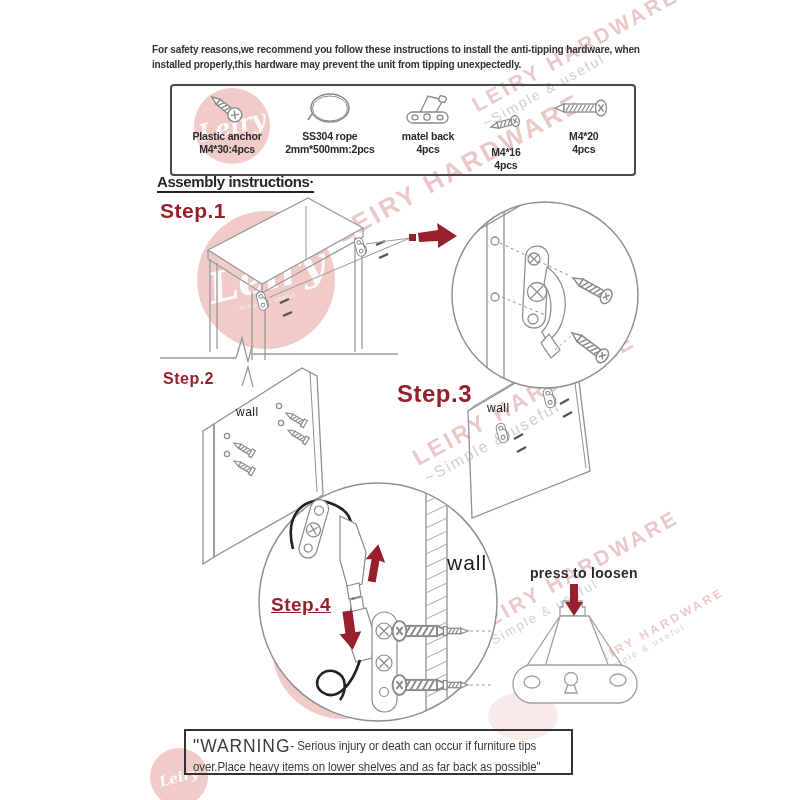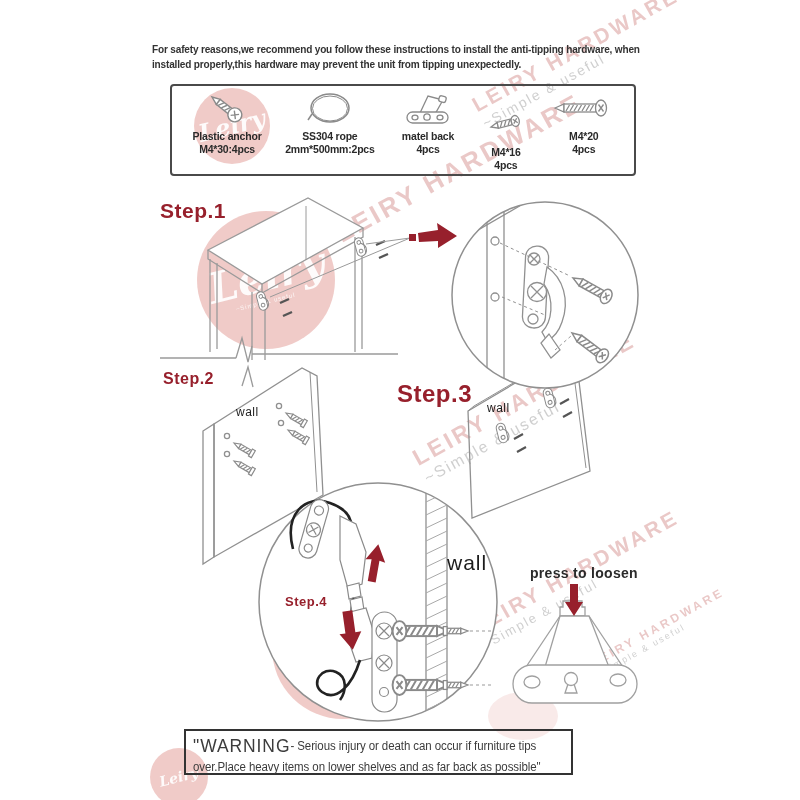--- a/index.html
+++ b/index.html
@@ -27,21 +27,21 @@
   .title { left:152px; top:10px; font-size:31px; font-weight:bold; letter-spacing:0px;
            border-bottom:3px solid #222; padding:0 10px 1px 0; color:#262626; }
   .intro { left:152px; top:42px; width:580px; font-size:11.5px; font-weight:bold; color:#333;
            line-height:1.28; letter-spacing:-0.2px; transform:scaleX(0.875); transform-origin:0 0; }
   .assembly-h { left:157px; top:173px; font-size:15px; font-weight:bold; letter-spacing:-0.4px;
                 border-bottom:2px solid #222; padding-bottom:1px; color:#262626; }
   .step { font-weight:bold; color:#97202c; letter-spacing:0.5px;text-align:right; }
   .step1 { left:160px; top:199px; font-size:21px; }
   .step2 { left:163px; top:370px; font-size:16px; }
   .step3 { left:397px; top:380px; font-size:24px; }
-  .step4 { left:285px; top:594px; font-size:13px; }
+  .step4 { left:271px; top:594px; font-size:19px;text-decoration:underline; }
   .wall-s { font-size:12px; font-weight:normal; color:#1c1c1c; letter-spacing:0.5px; }
   .wall2 { left:236px; top:405px; }
   .wall3 { left:487px; top:401px; }
   .wall4 { left:447px; top:551px; font-size:21px; letter-spacing:1px; }
   .press { left:530px; top:565px; font-size:14px; font-weight:bold; color:#2a2a2a; letter-spacing:0.3px; }
 
   
   .parts-box { left:170px; top:84px; width:466px; height:92px; border:2px solid #4a4a4a;
                border-radius:4px; display:flex; align-items:stretch; padding:2px 6px 2px; z-index:2; }
   .part { display:flex; flex-direction:column; align-items:center; justify-content:flex-start; }
@@ -317,20 +317,21 @@
           <path d="M13,22 l3.5,-6 M17,22 l3.5,-6 M21,22 l3.5,-6 M25,22 l3.5,-6 M29,22 l3.5,-6 M33,22 l3.5,-6 M37,22 l3.5,-6"></path>
           <ellipse cx="48" cy="19" rx="5.5" ry="8" fill="#fff"></ellipse>
           <path d="M45.5,15.5 l5,7 M50.5,15.5 l-5,7"></path>
         </svg>
       </div>
       <div class="lbl">M4*20</div>
       <div class="lbl">4pcs</div>
     </div>
   </div>
 
+  <div class="abs txt assembly-h">Assembly instructions·</div>
   <div class="abs txt step step1">Step.1</div>
   <div class="abs txt step step2">Step.2</div>
   <div class="abs txt step step3">Step.3</div>
   <div class="abs txt step step4">Step.4</div>
   <div class="abs txt wall-s wall2">wall</div>
   <div class="abs txt wall-s wall3">wall</div>
   <div class="abs txt wall-s wall4">wall</div>
   <div class="abs txt press">press to loosen</div>
 
   <div class="abs warning-box">

